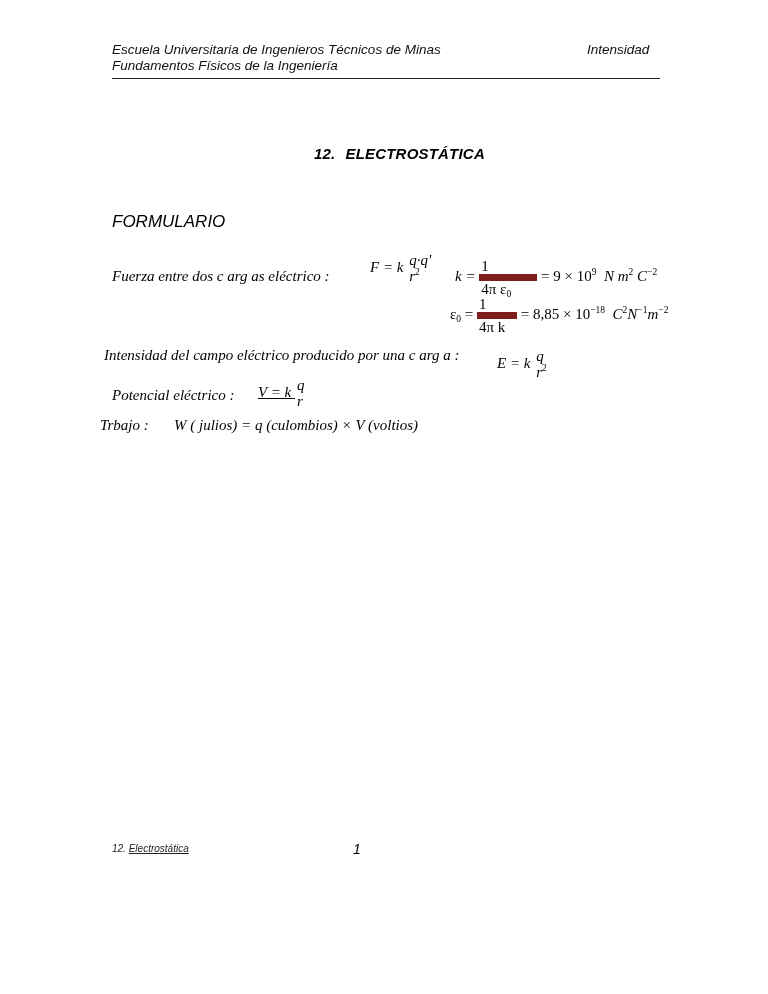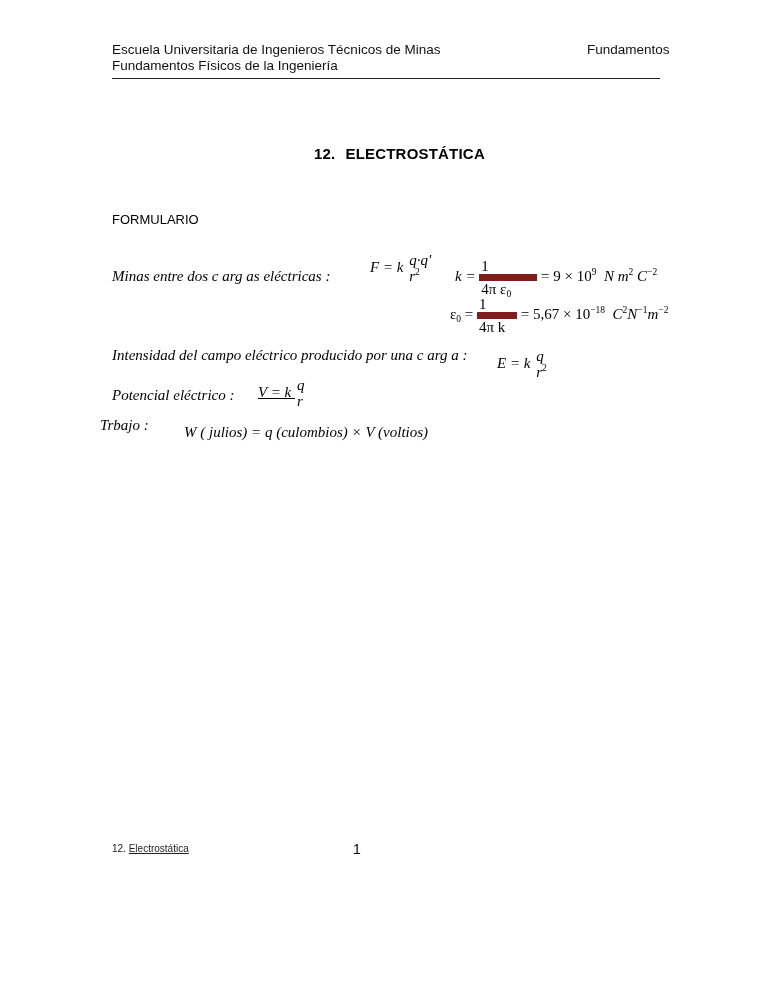--- a/index.html
+++ b/index.html
@@ -1,57 +1,57 @@
 <!DOCTYPE html>
 <html><head>
 <meta charset="utf-8">
 <style>
   html, body { margin:0; padding:0; background:#ffffff; }
   body { width:768px; height:994px; position:relative; overflow:hidden; color:#000; }
-  .sans { font-family: "Liberation Sans", sans-serif; }
+  .sans { font-family: "Liberation Sans", sans-serif; font-style: italic; }
   .serif { font-family: "Liberation Serif", serif; }
   .abs { position:absolute; }
 
   .hdr { font-size:13.5px; line-height:16px; color:#111; }
   .rule { position:absolute; left:112px; width:548px; top:78px; height:0; border-top:1.5px solid #222; }
 
   .title { font-weight:bold; font-size:15px; letter-spacing:0.2px; }
   .title .num { margin-right:10px; }
 
-  .lbl { font-size:13px; }
+  .lbl { font-size:17px; }
   .it { font-style:italic; font-size:15px; white-space:nowrap; }
   .m { font-family:"Liberation Serif", serif; font-size:15px; white-space:nowrap; }
 
   .frac { display:inline-block; vertical-align:middle; }
   .frac .n { display:block; padding:0 2px; line-height:16px; }
   .frac .d { display:block; border-top:7px solid #7f1d1d; padding:0 2px; line-height:17px; }
   .frac .d.nobar { border-top:none; }
   sup, sub { font-size:9.5px; line-height:0; }
   sub { position:relative; top:3px; vertical-align:baseline; }
   sup { position:relative; top:-6px; vertical-align:baseline; }
 
   .footer-left { font-size:10px; color:#222; }
   .footer-left u { text-decoration:underline; }
   .pagenum { font-size:14px; }
 </style>
 </head>
 <body>
 
 <div class="abs sans hdr" style="left:112px; top:42px;">Escuela Universitaria de Ingenieros Técnicos de Minas</div>
 <div class="abs sans hdr" style="left:112px; top:58px;">Fundamentos Físicos de la Ingeniería</div>
-<div class="abs sans hdr" style="left:587px; top:42px;">Fundamentos</div>
+<div class="abs sans hdr" style="left:587px; top:42px;">Intensidad</div>
 <div class="rule"></div>
 
 <div class="abs sans title" style="left:314px; top:145px;">
   <span class="num">12.</span><span>ELECTROSTÁTICA</span>
 </div>
 
 <div class="abs sans lbl" style="left:112px; top:212px;">FORMULARIO</div>
 
-<div class="abs serif it" style="left:112px; top:268px;">Minas entre dos c arg as eléctricas :</div>
+<div class="abs serif it" style="left:112px; top:268px;">Fuerza entre dos c arg as eléctrico :</div>
 <div class="abs m" style="left:370px; top:252px;">
   <i>F = k</i>
   <span class="frac">
     <i class="n">q·q'</i>
     <span class="d nobar"><i>r</i><sup>2</sup></span>
   </span>
 </div>
 
 <div class="abs m" style="left:455px; top:258px;">
   <i>k =</i>
@@ -63,42 +63,42 @@
   &nbsp;<i>N m</i><sup>2</sup>&nbsp;<i>C</i><sup>−2</sup>
 </div>
 
 <div class="abs m" style="left:450px; top:296px;">
   <span>ε</span><sub>0</sub>
   <span>=</span>
   <span class="frac" style="min-width:40px;">
     <span class="n">1</span>
     <span class="d">4π k</span>
   </span>
-  <span>= 5,67 × 10</span><sup>−18</sup>
+  <span>= 8,85 × 10</span><sup>−18</sup>
   &nbsp;<i>C</i><sup>2</sup><i>N</i><sup>−1</sup><i>m</i><sup>−2</sup>
 </div>
 
-<div class="abs serif it" style="left:112px; top:347px;">Intensidad del campo eléctrico producido por una c arg a :</div>
+<div class="abs serif it" style="left:104px; top:347px;">Intensidad del campo eléctrico producido por una c arg a :</div>
 <div class="abs m" style="left:497px; top:348px;">
   <i>E = k</i>
   <span class="frac">
     <i class="n">q</i>
     <span class="d nobar"><i>r</i><sup>2</sup></span>
   </span>
 </div>
 
 <div class="abs serif it" style="left:112px; top:387px;text-align:right;">Potencial eléctrico :</div>
 <div class="abs m" style="left:258px; top:377px;text-decoration:underline;">
   <i>V = k</i>
   <span class="frac">
     <i class="n">q</i>
     <i class="d nobar">r</i>
   </span>
 </div>
 
 <div class="abs serif it" style="left:100px; top:417px;">Trbajo :</div>
-<div class="abs serif it" style="left:184px; top:417px;margin-top:7px;">W ( julios) = q (culombios) × V (voltios)</div>
+<div class="abs serif it" style="left:174px; top:417px;">W ( julios) = q (culombios) × V (voltios)</div>
 
 <div class="abs sans footer-left" style="left:112px; top:843px;">
   <span>12.</span>
   <u>Electrostática</u>
 </div>
 <div class="abs sans pagenum" style="left:353px; top:841px;">1</div>
 
 </body></html>

